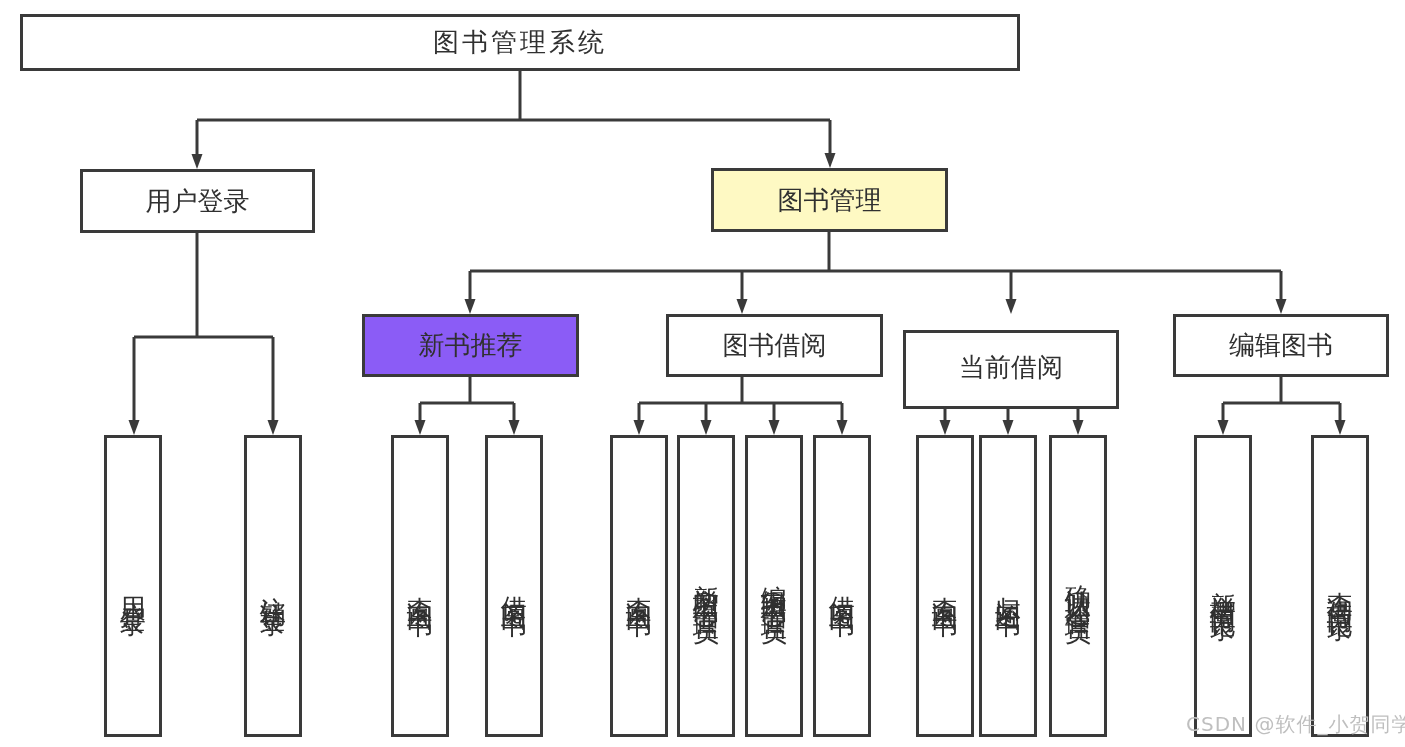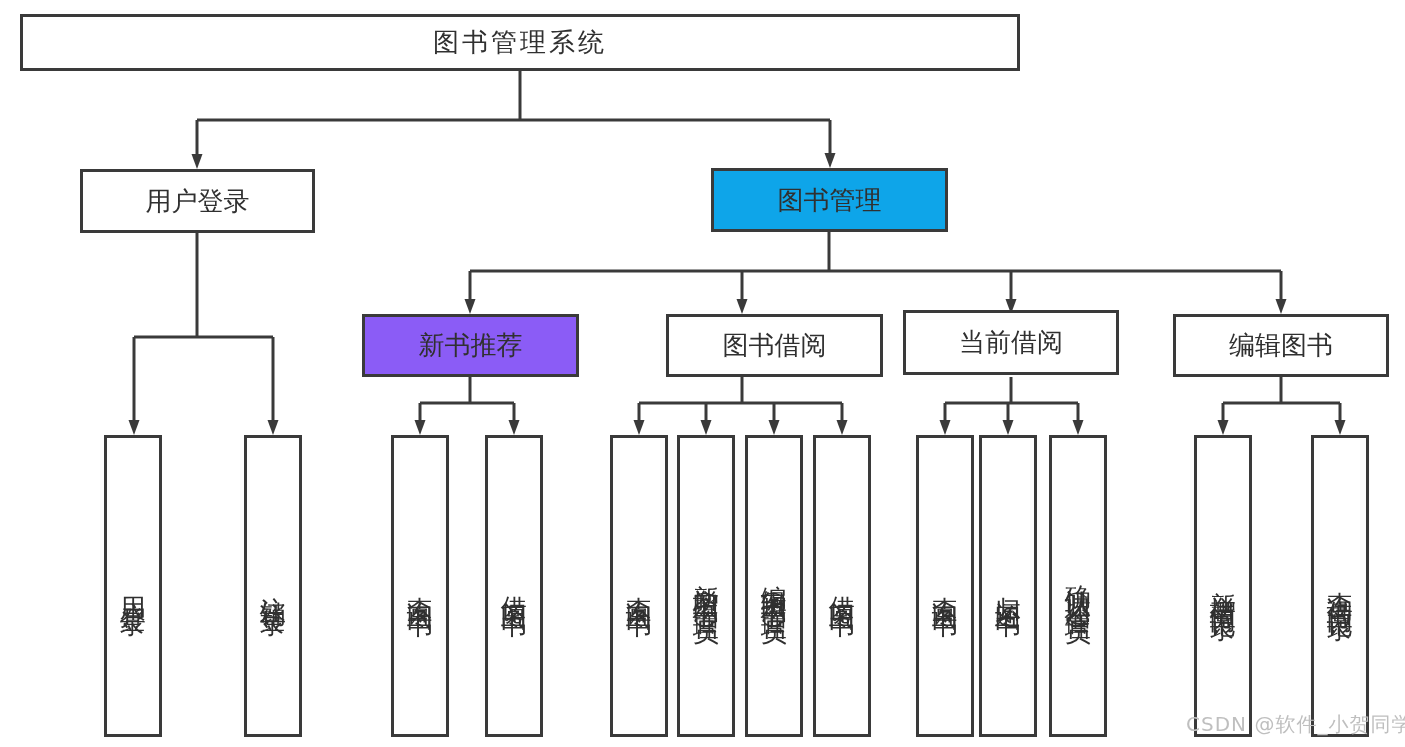--- a/index.html
+++ b/index.html
@@ -112,30 +112,30 @@
       <line x1="1340" y1="403" x2="1340" y2="422" stroke="#3a3a3a" stroke-width="3"></line>
       <polygon points="1334.5,420 1345.5,420 1340,435" fill="#3a3a3a"></polygon>
     </svg>
   <div id="nodes-layer">
       <div class="node title-node" style="left: 20px; top: 14px; width: 1000px; height: 57px; border-color: rgb(58, 58, 58); background: rgb(255, 255, 255); color: rgb(48, 48, 48);">
         <span class="htext">图书管理系统</span>
       </div>
       <div class="node" style="left: 80px; top: 169px; width: 235px; height: 64px; border-color: rgb(58, 58, 58); background: rgb(255, 255, 255); color: rgb(48, 48, 48);">
         <span class="htext">用户登录</span>
       </div>
-      <div class="node" style="left: 711px; top: 168px; width: 237px; height: 64px; border-color: rgb(58, 58, 58); background: #0ea5e9; color: rgb(48, 48, 48);">
+      <div class="node" style="left: 711px; top: 168px; width: 237px; height: 64px; border-color: rgb(58, 58, 58); background: #fef9c3; color: rgb(48, 48, 48);">
         <span class="htext">图书管理</span>
       </div>
       <div class="node" style="left: 362px; top: 314px; width: 217px; height: 63px; border-color: rgb(58, 58, 58); background: #8b5cf6; color: rgb(48, 48, 48);">
         <span class="htext">新书推荐</span>
       </div>
       <div class="node" style="left: 634px; top: 314px; width: 217px; height: 63px; border-color: rgb(58, 58, 58); background: rgb(255, 255, 255); color: rgb(48, 48, 48); margin-left: 32px;">
         <span class="htext">图书借阅</span>
       </div>
-      <div class="node" style="left: 903px; top: 310px; width: 216px; height: 65px; border-color: rgb(58, 58, 58); background: rgb(255, 255, 255); color: rgb(48, 48, 48);">
+      <div class="node" style="left: 903px; top: 330px; width: 216px; height: 79px; border-color: rgb(58, 58, 58); background: rgb(255, 255, 255); color: rgb(48, 48, 48); font-family: Liberation Mono, monospace;">
         <span class="htext">当前借阅</span>
       </div>
       <div class="node" style="left: 1173px; top: 314px; width: 216px; height: 63px; border-color: rgb(58, 58, 58); background: rgb(255, 255, 255); color: rgb(48, 48, 48);">
         <span class="htext">编辑图书</span>
       </div>
       <div class="node" style="left: 104px; top: 435px; width: 58px; height: 302px; border-color: rgb(58, 58, 58); background: rgb(255, 255, 255); color: rgb(48, 48, 48);">
         <span class="vtext">用户登录</span>
       </div>
       <div class="node" style="left: 244px; top: 435px; width: 58px; height: 302px; border-color: rgb(58, 58, 58); background: rgb(255, 255, 255); color: rgb(48, 48, 48);">
         <span class="vtext">注销登录</span>

